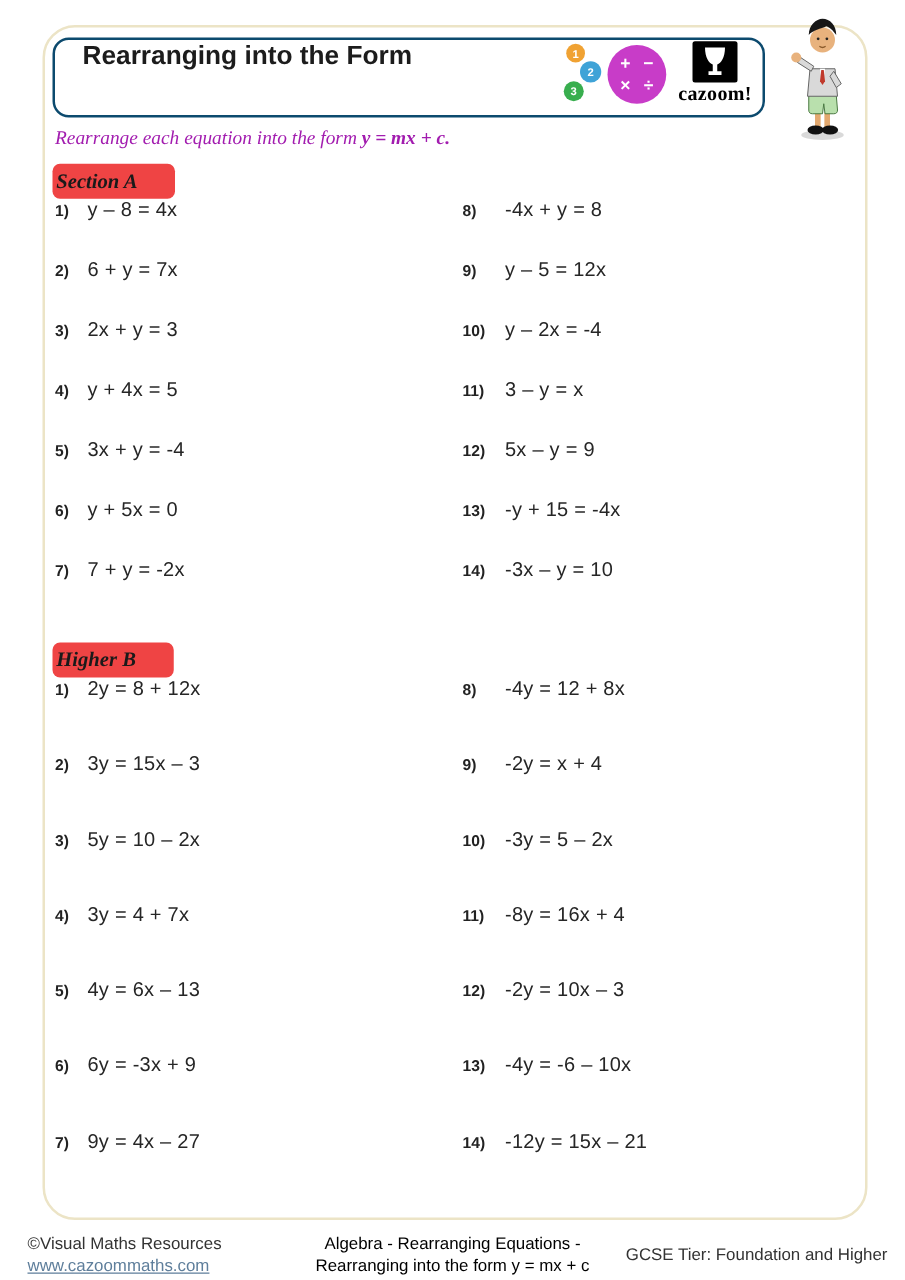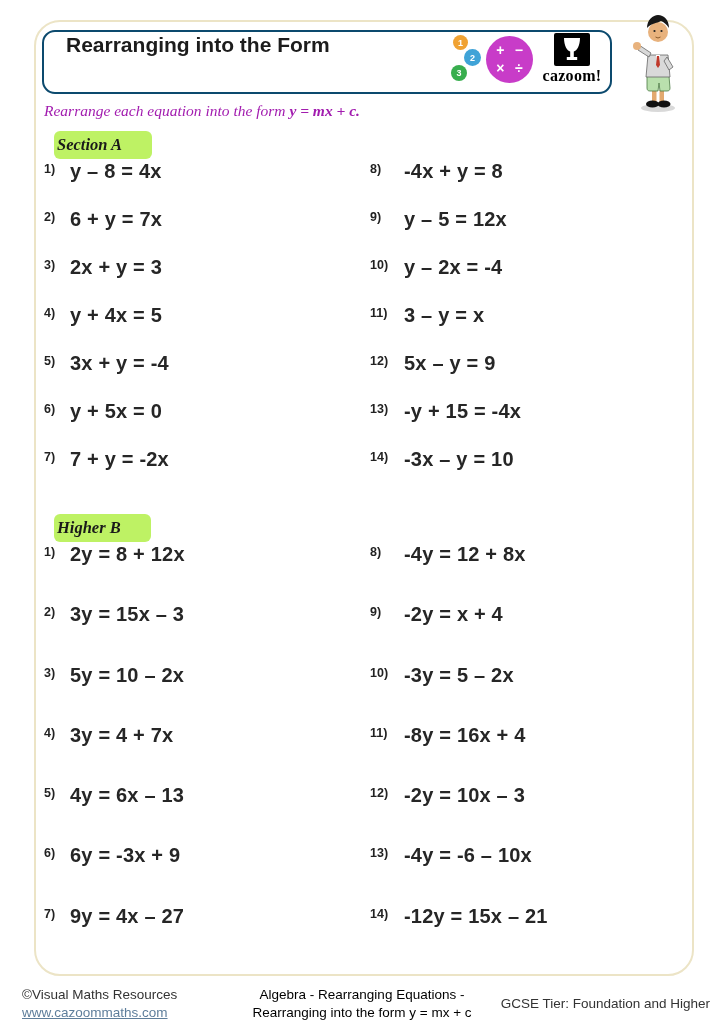--- a/index.html
+++ b/index.html
@@ -50,34 +50,34 @@
   .instruction{
     position:absolute;left:44px;top:102px;
     font-family:"Liberation Serif",serif;font-style:italic;font-size:15.5px;color:#a21caf;
   }
   .instruction .math{font-weight:bold;}
   
   .section{position:absolute;left:0;width:724px;}
   .section-a{top:131px;}
   .section-b{top:514px;}
   .section-label{
-    position:absolute;left:54px;top:0;
+    position:absolute;left:42px;top:0;
     font-family:"Liberation Serif",serif;font-style:italic;font-weight:bold;
-    font-size:16.5px;color:#1a1a1a;background:#bef264;border-radius:6px;
+    font-size:16.5px;color:#1a1a1a;background:#ef4444;border-radius:6px;
     padding:4px 30px 4px 3px;
   }
   .col{position:absolute;top:29px;}
   .col-left{left:44px;width:300px;}
   .col-right{left:370px;width:300px;}
   .item{display:flex;align-items:flex-start;}
   .section-a .item{height:48px;}
   .section-b .item{height:60.3px;}
   .num{font-size:12.5px;font-weight:bold;color:#222;padding-top:2px;width:26px;flex:none;}
   .col-right .num{width:34px;}
-  .eq{font-size:20px;font-weight:bold;color:#262626;letter-spacing:.2px;white-space:nowrap;}
+  .eq{font-size:16px;font-weight:normal;color:#262626;letter-spacing:.2px;white-space:nowrap;}
   
   .footer-left{position:absolute;left:22px;top:986px;font-size:13.5px;color:#333;line-height:1.35;}
   .footer-link{color:#5e7e9b;text-decoration:underline;cursor:pointer;}
   .footer-center{
     position:absolute;left:162px;top:986px;width:400px;text-align:center;
     font-size:13.5px;color:#000000;line-height:1.35;
   }
   .footer-right{position:absolute;right:14px;top:996px;font-size:13.5px;color:#333;}
 </style>
 </head>

